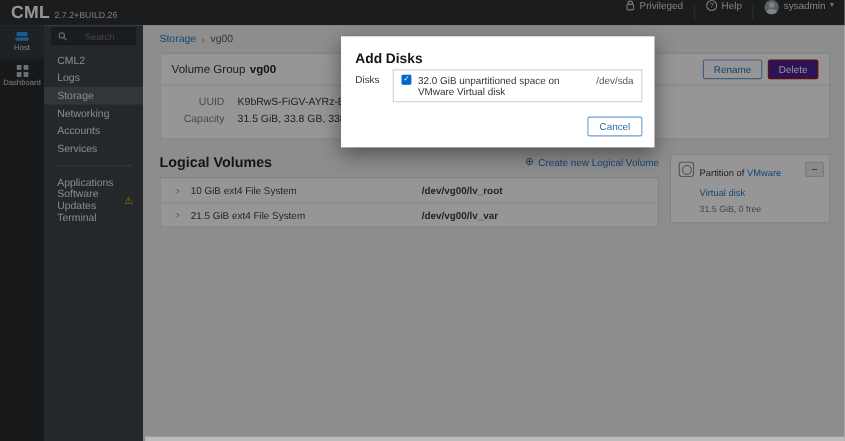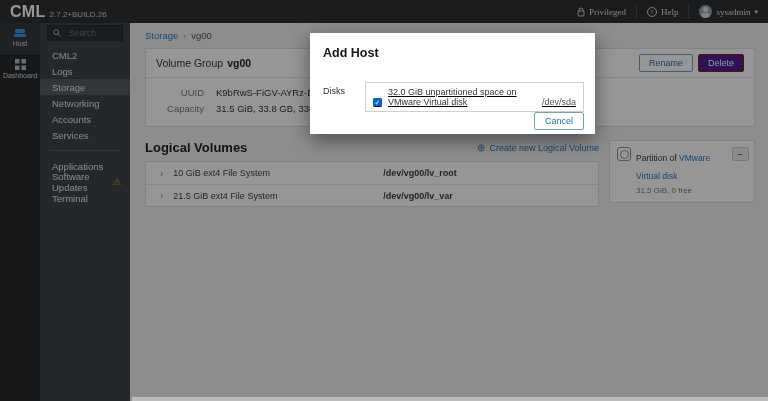--- a/index.html
+++ b/index.html
@@ -11,38 +11,38 @@
 
   
   .topbar {
     position:absolute; top:0; left:0; right:0; height:23px;
     background:#2b2e31; display:flex; align-items:center; color:#e8e8e8;
   }
   .brand { display:flex; align-items:baseline; gap:4px; padding-left:10px; flex:1; }
   .brand-name { font-size:16px; font-weight:bold; color:#fff; letter-spacing:.3px; }
   .brand-version { font-size:8px; color:#cfcfcf; }
   .topbar-right { display:flex; align-items:center; height:100%; }
-  .top-item { display:flex; align-items:center; gap:4px; padding:0 10px; height:100%; font-size:9px; color:#dedede; cursor:pointer;font-family:Liberation Serif, serif; }
+  .top-item { display:flex; gap:4px; padding:0 10px; height:100%; font-size:9px; color:#dedede; cursor:pointer; }
   .top-sep { width:1px; height:13px; background:#4a4e52; }
   .q-circle { width:10px; height:10px; border:1px solid #cfcfcf; border-radius:50%; font-size:7px; display:flex; align-items:center; justify-content:center; color:#cfcfcf; }
   .avatar { width:13px; height:13px; border-radius:50%; background:#9aa0a6; position:relative; overflow:hidden; }
   .avatar::before { content:""; position:absolute; top:2px; left:4px; width:5px; height:5px; border-radius:50%; background:#d9dcdf; }
   .avatar::after { content:""; position:absolute; top:8px; left:2px; width:9px; height:6px; border-radius:50% 50% 0 0; background:#d9dcdf; }
   .caret { font-size:7px; color:#cfcfcf; }
 
   
   .rail { position:absolute; top:23px; left:0; bottom:0; width:40px; background:#282b2e; }
   .rail-tile { display:flex; flex-direction:column; align-items:center; justify-content:center; gap:2px; height:29px; color:#d8d8d8; font-size:7px; cursor:pointer; }
   .rail-tile.selected { background:#33373b; }
   .rail-lower { background:#232629; border-top:1px solid #3a3e42; position:absolute; top:30px; left:0; right:0; bottom:0; }
 
   
   .sidebar { position:absolute; top:23px; left:40px; bottom:0; width:90px; background:#3d4248; color:#ececec; }
   .controller-row { display:flex; align-items:center; gap:5px; padding:8px 8px 6px 8px; font-size:9.5px; color:#f2f2f2; cursor:pointer; }
-  .search-box { margin:2px 7px 6px 7px; height:16px; background:#2a2d31; border:1px solid #23262a; display:flex; align-items:center; gap:8px; padding:0 5px; }
+  .search-box { margin:2px 7px 6px 7px; height:16px; background:#2a2d31; border:1px solid #23262a; display:flex; align-items:center; gap:16px; padding:0 5px; }
   .search-box input { background:transparent; border:none; outline:none; color:#b8bcc0; font-size:8.5px; width:55px; font-family:"Liberation Sans", sans-serif; }
   .nav { margin-top:4px; }
   .nav-item { height:16px; display:flex; align-items:center; padding-left:12px; font-size:9.5px; color:#e6e6e6; cursor:pointer; }
   .nav-item.selected { background:#53595f; }
   .nav-divider { height:1px; background:#565b61; margin:7px 10px; }
   .warn-glyph { color:#f5b000; font-size:9px; margin-left:auto; margin-right:9px; }
 
   
   .main { position:absolute; top:23px; left:130px; right:0; bottom:0; background:#f0f0f0; padding:7px 13px 0 15px; }
   .breadcrumb { font-size:9.5px; display:flex; gap:5px; align-items:center; }
@@ -90,24 +90,24 @@
 
   
   .overlay { position:absolute; inset:0; background:rgba(5,5,5,0.42); z-index:50; }
   .bottom-strip { position:absolute; left:132px; right:0; bottom:0; height:4px; background:#bcbcbc; z-index:55; }
   .modal {
     position:absolute; left:310px; top:33px; width:285px; height:101px;
     background:#fff; z-index:60; box-shadow:0 6px 18px rgba(0,0,0,0.45);
     padding:13px 11px 10px 13px; display:flex; flex-direction:column;
   }
   .modal-title { font-size:12.5px; font-weight:bold; color:#151515; }
-  .modal-body { display:flex; margin-top:22px; gap:16px; }
+  .modal-body { display:flex; margin-top:3px; gap:8px; }
   .disks-label { font-size:9px; color:#333; padding-top:4px; width:26px; flex:none; }
   .disk-list { flex:1; border:1px solid #cfcfcf; }
-  .disk-option { display:flex; align-items:flex-end; gap:6px; padding:4px 7px;text-decoration:underline; }
+  .disk-option { display:flex; align-items:flex-start; gap:6px; padding:4px 7px; }
   .checkbox { width:9px; height:9px; background:#0066cc; border:1px solid #0066cc; border-radius:1px; color:#fff; font-size:7px; line-height:8px; text-align:center; cursor:pointer; flex:none; }
   .disk-option-label { flex:1; font-size:9px; color:#333; }
   .disk-option-device { font-size:9px; color:#555; }
   .modal-footer { margin-top:auto; display:flex; justify-content:flex-end; align-items:center; gap:6px; }
   .btn-cancel { background:#fff; border:1px solid #6f9ecf; color:#2a6db2; padding:3px 10px; }
   .annotation-box { border:3px solid #e3221a; padding:2px; border-radius:1px; }
   .btn-add { background:#1b4a80; border:1px solid #1b4a80; color:#fff; padding:3px 10px; }
 
   svg { display:block; }
 </style>
@@ -258,21 +258,21 @@
           <button class="pv-remove-btn">−</button>
         </div>
       </div>
     </div>
   </div>
 
   <div class="overlay"></div>
   <div class="bottom-strip"></div>
 
   <div class="modal">
-    <div class="modal-title">Add Host</div>
+    <div class="modal-title">Add Disks</div>
     <div class="modal-body">
       <span class="disks-label">Disks</span>
       <div class="disk-list">
         <div class="disk-option">
           <span class="checkbox">✓</span>
           <span class="disk-option-label">32.0 GiB unpartitioned space on VMware Virtual disk</span>
           <span class="disk-option-device">/dev/sda</span>
         </div>
       </div>
     </div>

